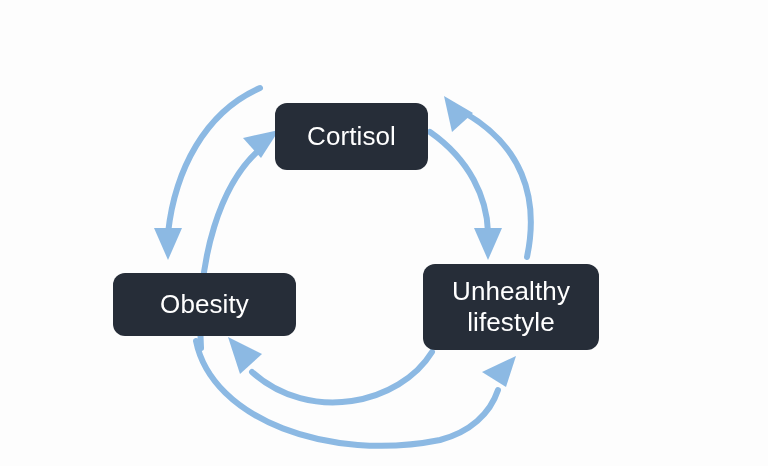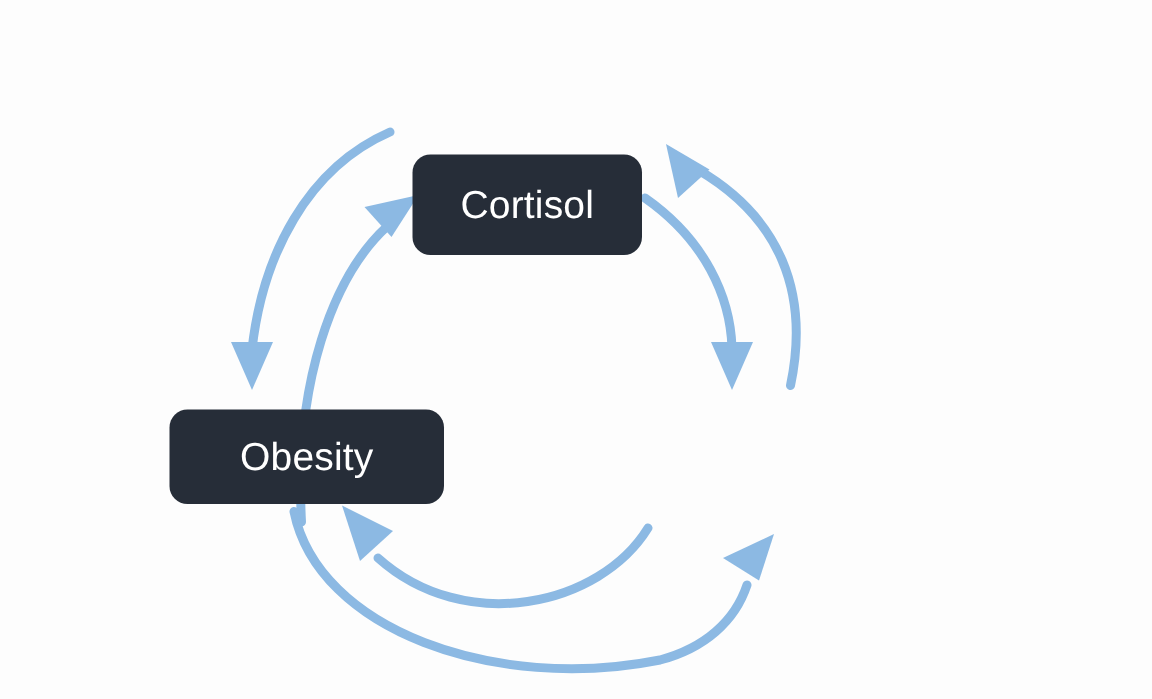--- a/index.html
+++ b/index.html
@@ -105,14 +105,18 @@
   </svg>
 
   <div class="node-box" id="node-cortisol" style="background: rgb(38, 45, 56);">
     <span class="node-label" style="color: rgb(255, 255, 255);">Cortisol</span>
   </div>
 
   <div class="node-box" id="node-obesity" style="background: rgb(38, 45, 56);">
     <span class="node-label" style="color: rgb(255, 255, 255);">Obesity</span>
   </div>
 
+  <div class="node-box" id="node-unhealthy" style="background: rgb(38, 45, 56);">
+    <span class="node-label" style="color: rgb(255, 255, 255);">Unhealthy
+lifestyle</span>
+  </div>
 
 </div>
 
 </body></html>

